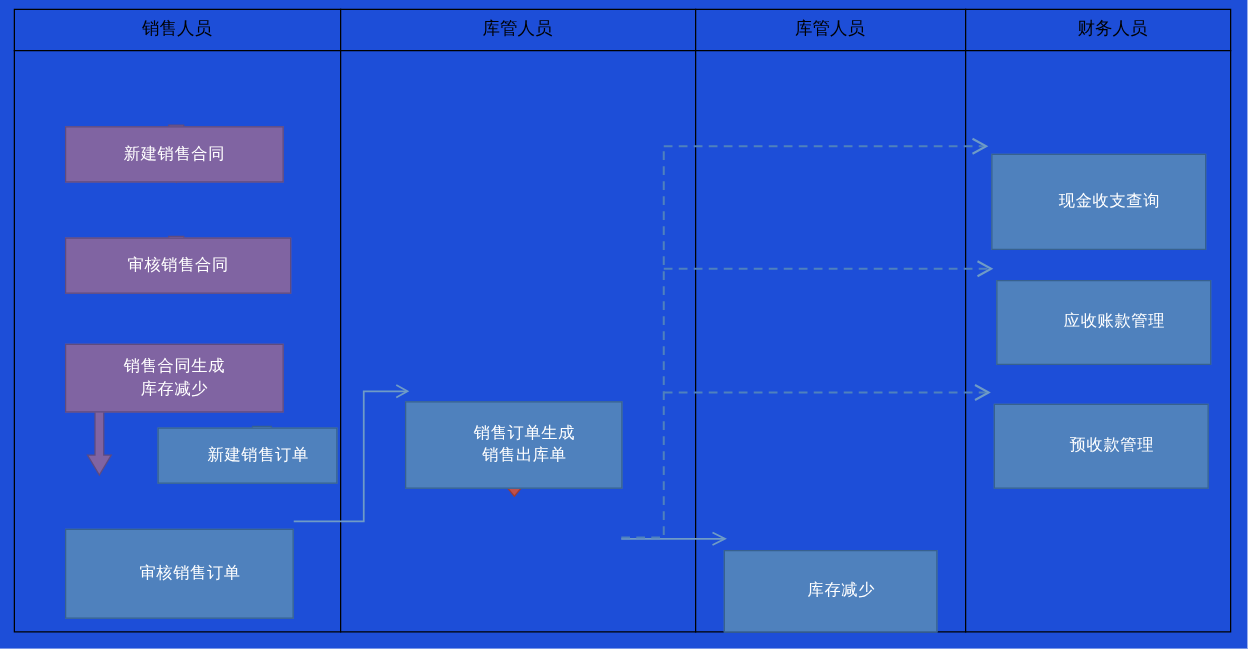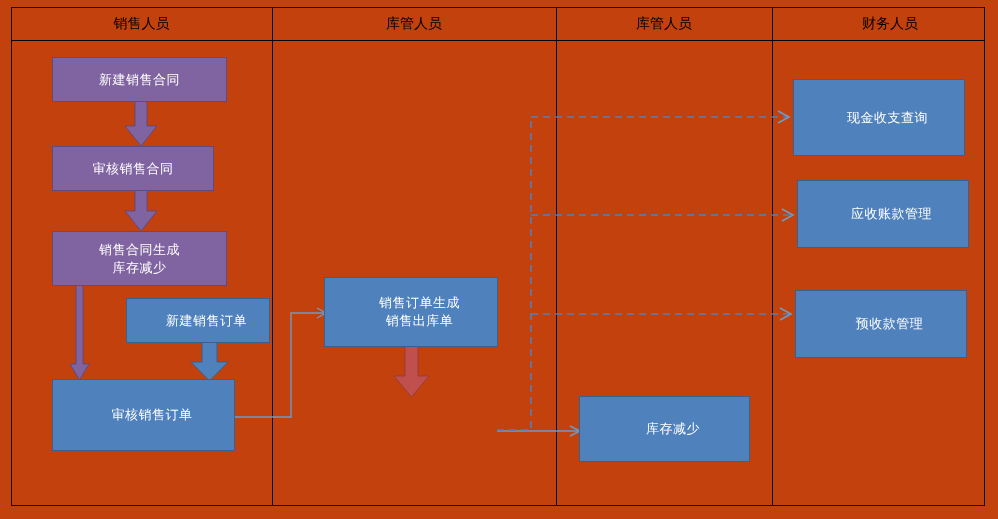--- a/index.html
+++ b/index.html
@@ -1,31 +1,31 @@
 <!DOCTYPE html>
 <html><head>
 <meta charset="utf-8">
 <style>
   html,body{margin:0;padding:0;background:#ffffff;}
   body{width:998px;height:519px;font-family:"DejaVu Sans","Liberation Sans",sans-serif;}
-  #stage{position:relative;width:998px;height:519px;overflow:hidden;background:#c2410c;}
+  #stage{position:relative;width:998px;height:519px;overflow:hidden;background:#1d4ed8;}
 
   
   .frame{position:absolute;left:11px;top:7px;width:974px;height:499px;
          border:1px solid #000;box-sizing:border-box;}
   .hdr-sep{position:absolute;left:11px;top:40px;width:974px;height:0;
            border-top:1px solid #000;}
   .divider{position:absolute;top:7px;height:499px;width:0;border-left:1px solid #000;}
   .lane-title{position:absolute;top:7px;height:33px;line-height:33px;
               text-align:center;font-size:14px;color:#000;white-space:nowrap;}
 
   
   .node{position:absolute;box-sizing:border-box;display:flex;align-items:center;
         justify-content:center;text-align:center;color:#ffffff;font-size:13px;
-        line-height:18px;letter-spacing:.5px;}
+        line-height:18px;letter-spacing:.5px;margin-top:44px;}
   .node.purple{background:#8064a2;border:1px solid #5f4b7f;}
   .node.blue{background:#4f81bd;border:1px solid #37618e;padding-left:17px;}
   .node span{display:block;white-space:pre-line;}
 
   
   .arrow-svg{position:absolute;overflow:visible;}
 
   
   .conn{position:absolute;overflow:visible;}
 </style>
@@ -92,21 +92,21 @@
 
   <svg class="conn" style="left:529px;top:305px;width:270px;height:18px">
     <line x1="2" y1="9" x2="260" y2="9" stroke="#4f81bd" stroke-width="1.6" stroke-dasharray="7,5"></line>
     <polyline points="251,3 262,9 251,15" fill="none" stroke="#6f9bc6" stroke-width="1.6"></polyline>
   </svg>
 
   <div class="node purple" style="left:52px;top:57px;width:175px;height:45px">
     <span>新建销售合同</span>
   </div>
 
-  <div class="node purple" style="left:52px;top:146px;width:162px;height:45px">
+  <div class="node purple" style="left:52px;top:146px;width:181px;height:45px">
     <span>审核销售合同</span>
   </div>
 
   <div class="node purple" style="left:52px;top:231px;width:175px;height:55px">
     <span>销售合同生成
 库存减少</span>
   </div>
 
   <div class="node blue" style="left:126px;top:298px;width:144px;height:45px">
     <span>新建销售订单</span>
@@ -127,17 +127,17 @@
   </div>
 
   <div class="node blue" style="left:793px;top:79px;width:172px;height:77px">
     <span>现金收支查询</span>
   </div>
 
   <div class="node blue" style="left:797px;top:180px;width:172px;height:68px">
     <span>应收账款管理</span>
   </div>
 
-  <div class="node blue" style="left:795px;top:290px;width:172px;height:68px">
+  <div class="node blue" style="left:795px;top:279px;width:172px;height:68px">
     <span>预收款管理</span>
   </div>
 
 </div>
 
 </body></html>

